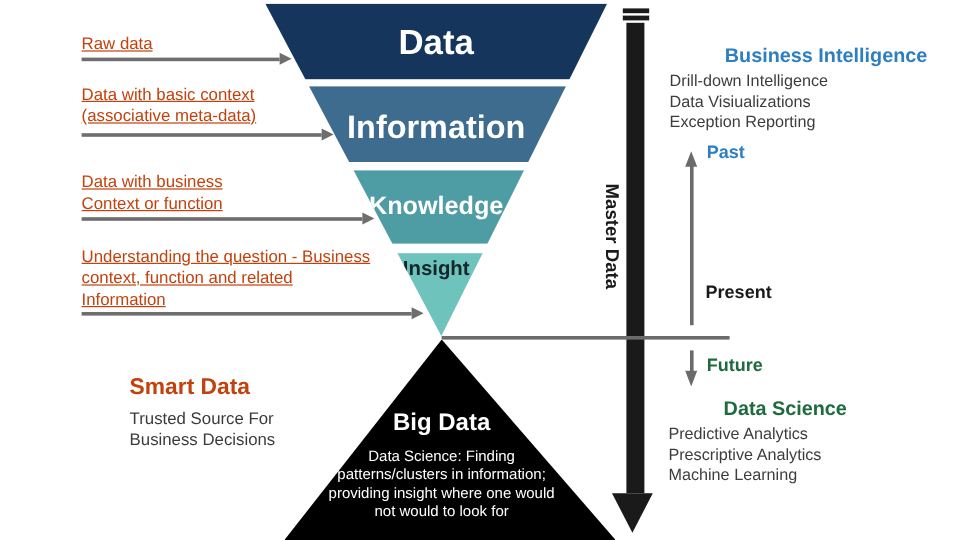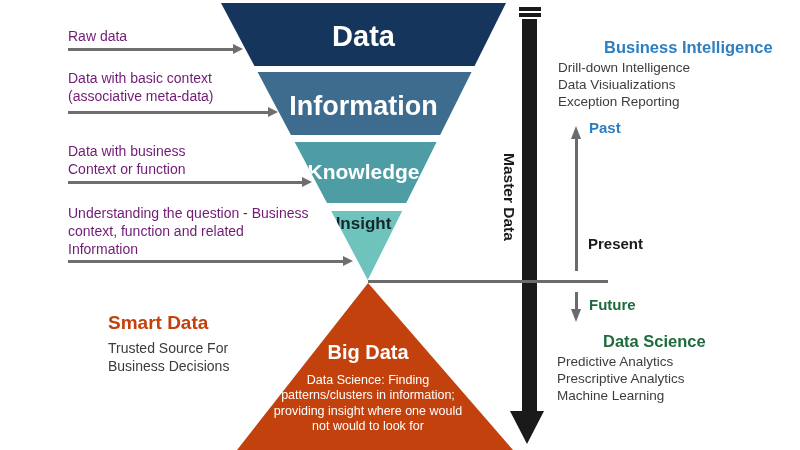--- a/index.html
+++ b/index.html
@@ -10,24 +10,25 @@
   #canvas{
     position:relative;
     width:800px;height:450px;
     background:#ffffff;
     overflow:hidden;
   }
   .abs{position:absolute;}
 
   
   .llabel{
-    color:#701a75;
+    color:#c2410c;
     font-size:14px;
     line-height:18px;
     white-space:nowrap;
+    text-decoration:underline;
   }
   .arrow-shaft{
     height:2.5px;
     background:#6e6e6e;
   }
   .arrow-head-right{
     width:0;height:0;
     border-top:5.5px solid transparent;
     border-bottom:5.5px solid transparent;
     border-left:10px solid #6e6e6e;
@@ -150,21 +151,21 @@
     <div class="abs stripe" style="top: 0px; height: 63px; background-color: rgb(22, 53, 92);"></div>
     <div class="abs stripe" style="top: 69px; height: 63px; background-color: rgb(61, 108, 142);"></div>
     <div class="abs stripe" style="top: 139px; height: 61px; background-color: rgb(79, 157, 164);"></div>
     <div class="abs stripe" style="top: 208px; height: 69px; background-color: rgb(111, 195, 189);"></div>
     <div class="abs flabel flabel-data">Data</div>
     <div class="abs flabel flabel-info">Information</div>
     <div class="abs flabel flabel-knw">Knowledge</div>
     <div class="abs flabel flabel-ins">Insight</div>
   </div>
 
-  <div class="abs" id="bigdata" style="background-color: #c2410c;">
+  <div class="abs" id="bigdata" style="background-color: #000000;">
     <div class="abs bd-title">Big Data</div>
     <div class="abs bd-para">
       <div>Data Science: Finding</div>
       <div>patterns/clusters in information;</div>
       <div>providing insight where one would</div>
       <div>not would to look for</div>
     </div>
   </div>
 
   <div class="abs md-dash" style="top:7px;"></div>

